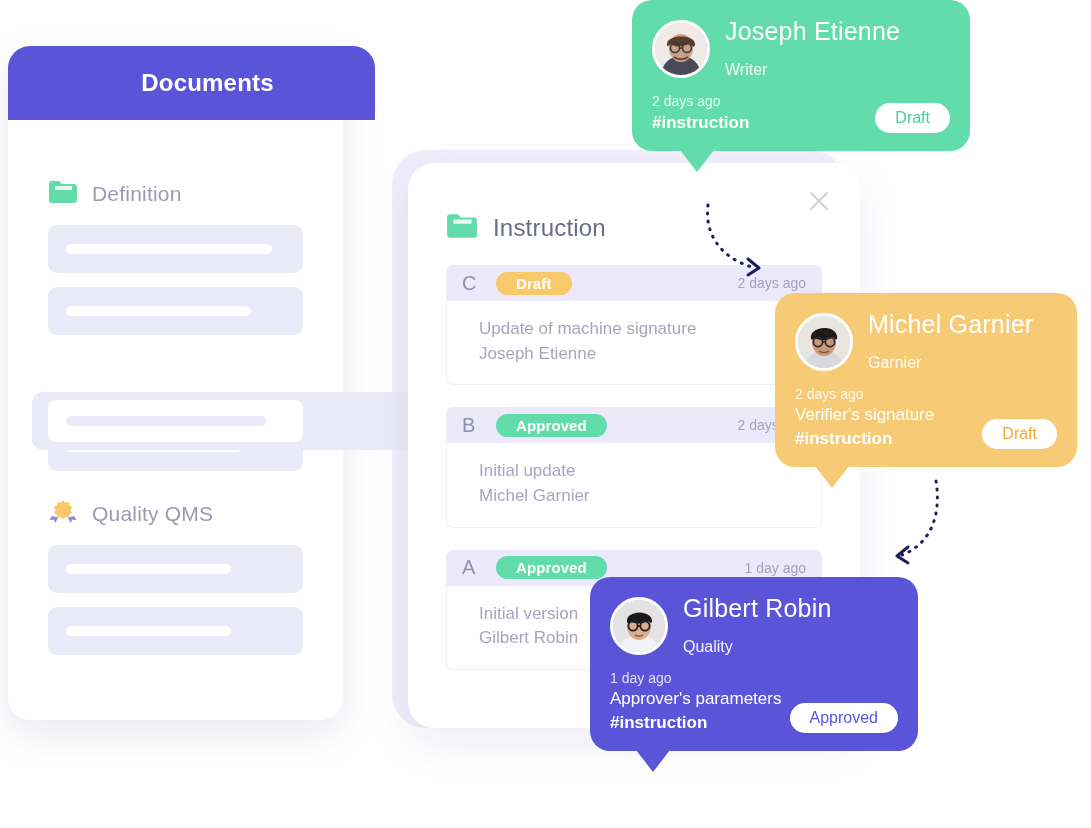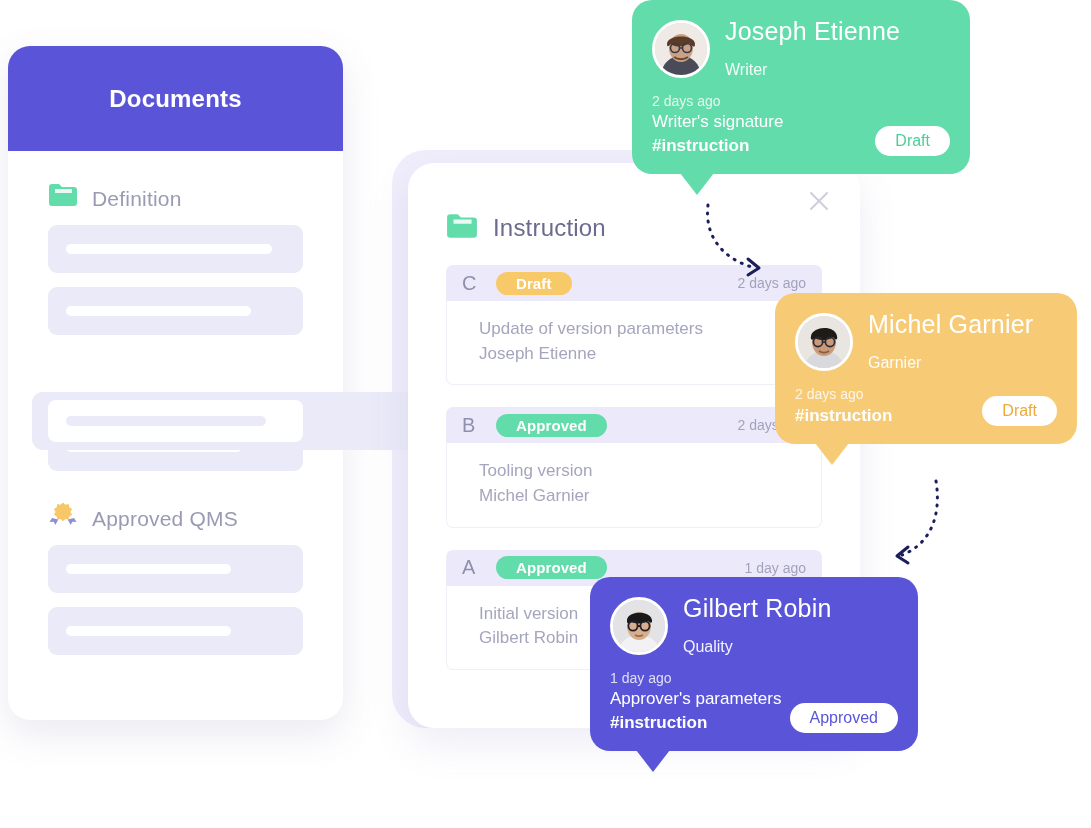--- a/index.html
+++ b/index.html
@@ -13,30 +13,30 @@
   .stage{position:absolute;left:0;top:0;width:1091px;height:828px;}
 
   
   .docs-card{
     position:absolute;left:8px;top:46px;width:335px;height:674px;
     background:#ffffff;border-radius:22px;
     box-shadow:0 14px 38px rgba(90,90,150,.13);
     z-index:3;
   }
   .docs-header{
-    position:absolute;left:0;top:0;width:100%;height:105px;
+    position:absolute;left:0;top:0;width:100%;height:74px;
     background:#5a55d8;border-radius:22px 22px 0 0;
-    display:flex;align-items:center;justify-content:center;
+    display:flex;align-items:center;justify-content:center;padding-left:32px;
   }
   .docs-title{color:#fff;font-size:24px;font-weight:bold;letter-spacing:.2px;}
 
   .docs-body{position:absolute;left:0;top:105px;width:100%;}
 
   .group{margin-top:26px;}
-  .group-head{display:flex;align-items:flex-end;padding-left:40px;height:34px;}
+  .group-head{display:flex;align-items:center;padding-left:40px;height:34px;}
   .group-name{
     margin-left:14px;font-size:21px;color:#9a9ab4;font-weight:normal;letter-spacing:.2px;
   }
   .row{
     margin:14px 40px 0 40px;height:48px;background:#ebeaf8;border-radius:9px;
     display:flex;align-items:center;
   }
   .row .bar{height:10px;border-radius:5px;background:#ffffff;margin-left:18px;width:206px;}
   .row.alt .bar{width:185px;}
   .row.alt2 .bar{width:176px;}
@@ -171,21 +171,21 @@
       </div>
 
       <div class="group">
         <div class="group-head">
           <span>
             <svg width="30" height="26" viewBox="0 0 30 26">
               <path d="M4 17l-2.5 4 4.2-.3 1.6 3.4 3-5.6zM26 17l2.5 4-4.2-.3-1.6 3.4-3-5.6z" fill="#8f8fd6"></path>
               <path d="M15 1.5l2.4 2.3 3.2-.7.7 3.2 2.8 1.7-1.6 2.9 1.6 2.9-2.8 1.7-.7 3.2-3.2-.7L15 20.3l-2.4-2.3-3.2.7-.7-3.2-2.8-1.7 1.6-2.9-1.6-2.9 2.8-1.7.7-3.2 3.2.7z" fill="#f7c768"></path>
             </svg>
           </span>
-          <span class="group-name">Approved QMS</span>
+          <span class="group-name">Quality QMS</span>
         </div>
         <div class="row alt3">
             <span class="bar"></span>
           </div>
         <div class="row alt3">
             <span class="bar"></span>
           </div>
       </div>
 
     </div>
@@ -216,33 +216,33 @@
       <span class="main-title">Instruction</span>
     </div>
 
     <div class="vrow">
       <div class="vrow-head">
         <span class="vletter">C</span>
         <span class="badge draft">Draft</span>
         <span class="vtime">2 days ago</span>
       </div>
       <div class="vrow-body">
-        <div class="vname">Update of version parameters</div>
+        <div class="vname">Update of machine signature</div>
         <div class="vname">Joseph Etienne</div>
       </div>
     </div>
 
     <div class="vrow">
       <div class="vrow-head">
         <span class="vletter">B</span>
         <span class="badge approved">Approved</span>
         <span class="vtime">2 days ago</span>
       </div>
       <div class="vrow-body">
-        <div class="vname">Tooling version</div>
+        <div class="vname">Initial update</div>
         <div class="vname">Michel Garnier</div>
       </div>
     </div>
 
     <div class="vrow">
       <div class="vrow-head">
         <span class="vletter">A</span>
         <span class="badge approved">Approved</span>
         <span class="vtime">1 day ago</span>
       </div>
@@ -279,21 +279,20 @@
           <path d="M19 34c4 3 10 3 14 0" stroke="#6b4730" stroke-width="2" fill="none"></path>
         </svg>
       </div>
       <div class="bnames">
         <div class="bname">Joseph Etienne</div>
         <div class="brole">Writer</div>
       </div>
     </div>
     <div class="bmeta">
       <div class="btime">2 days ago</div>
-      <div class="bsig">Writer's signature</div>
       <div class="btag">#instruction</div>
     </div>
     <div class="bpill">Draft</div>
   </div>
 
   <div class="bubble bubble-yellow">
     <span class="tail"></span>
     <div class="bhead">
       <div class="avatar">
         <svg width="52" height="52" viewBox="0 0 52 52">
@@ -307,20 +306,21 @@
           <path d="M21 35c3 2 7 2 10 0" stroke="#8a5b3c" stroke-width="1.8" fill="none"></path>
         </svg>
       </div>
       <div class="bnames">
         <div class="bname">Michel Garnier</div>
         <div class="brole">Garnier</div>
       </div>
     </div>
     <div class="bmeta">
       <div class="btime">2 days ago</div>
+      <div class="bsig">Verifier's signature</div>
       <div class="btag">#instruction</div>
     </div>
     <div class="bpill">Draft</div>
   </div>
 
   <div class="bubble bubble-purple">
     <span class="tail"></span>
     <div class="bhead">
       <div class="avatar">
         <svg width="52" height="52" viewBox="0 0 52 52">

